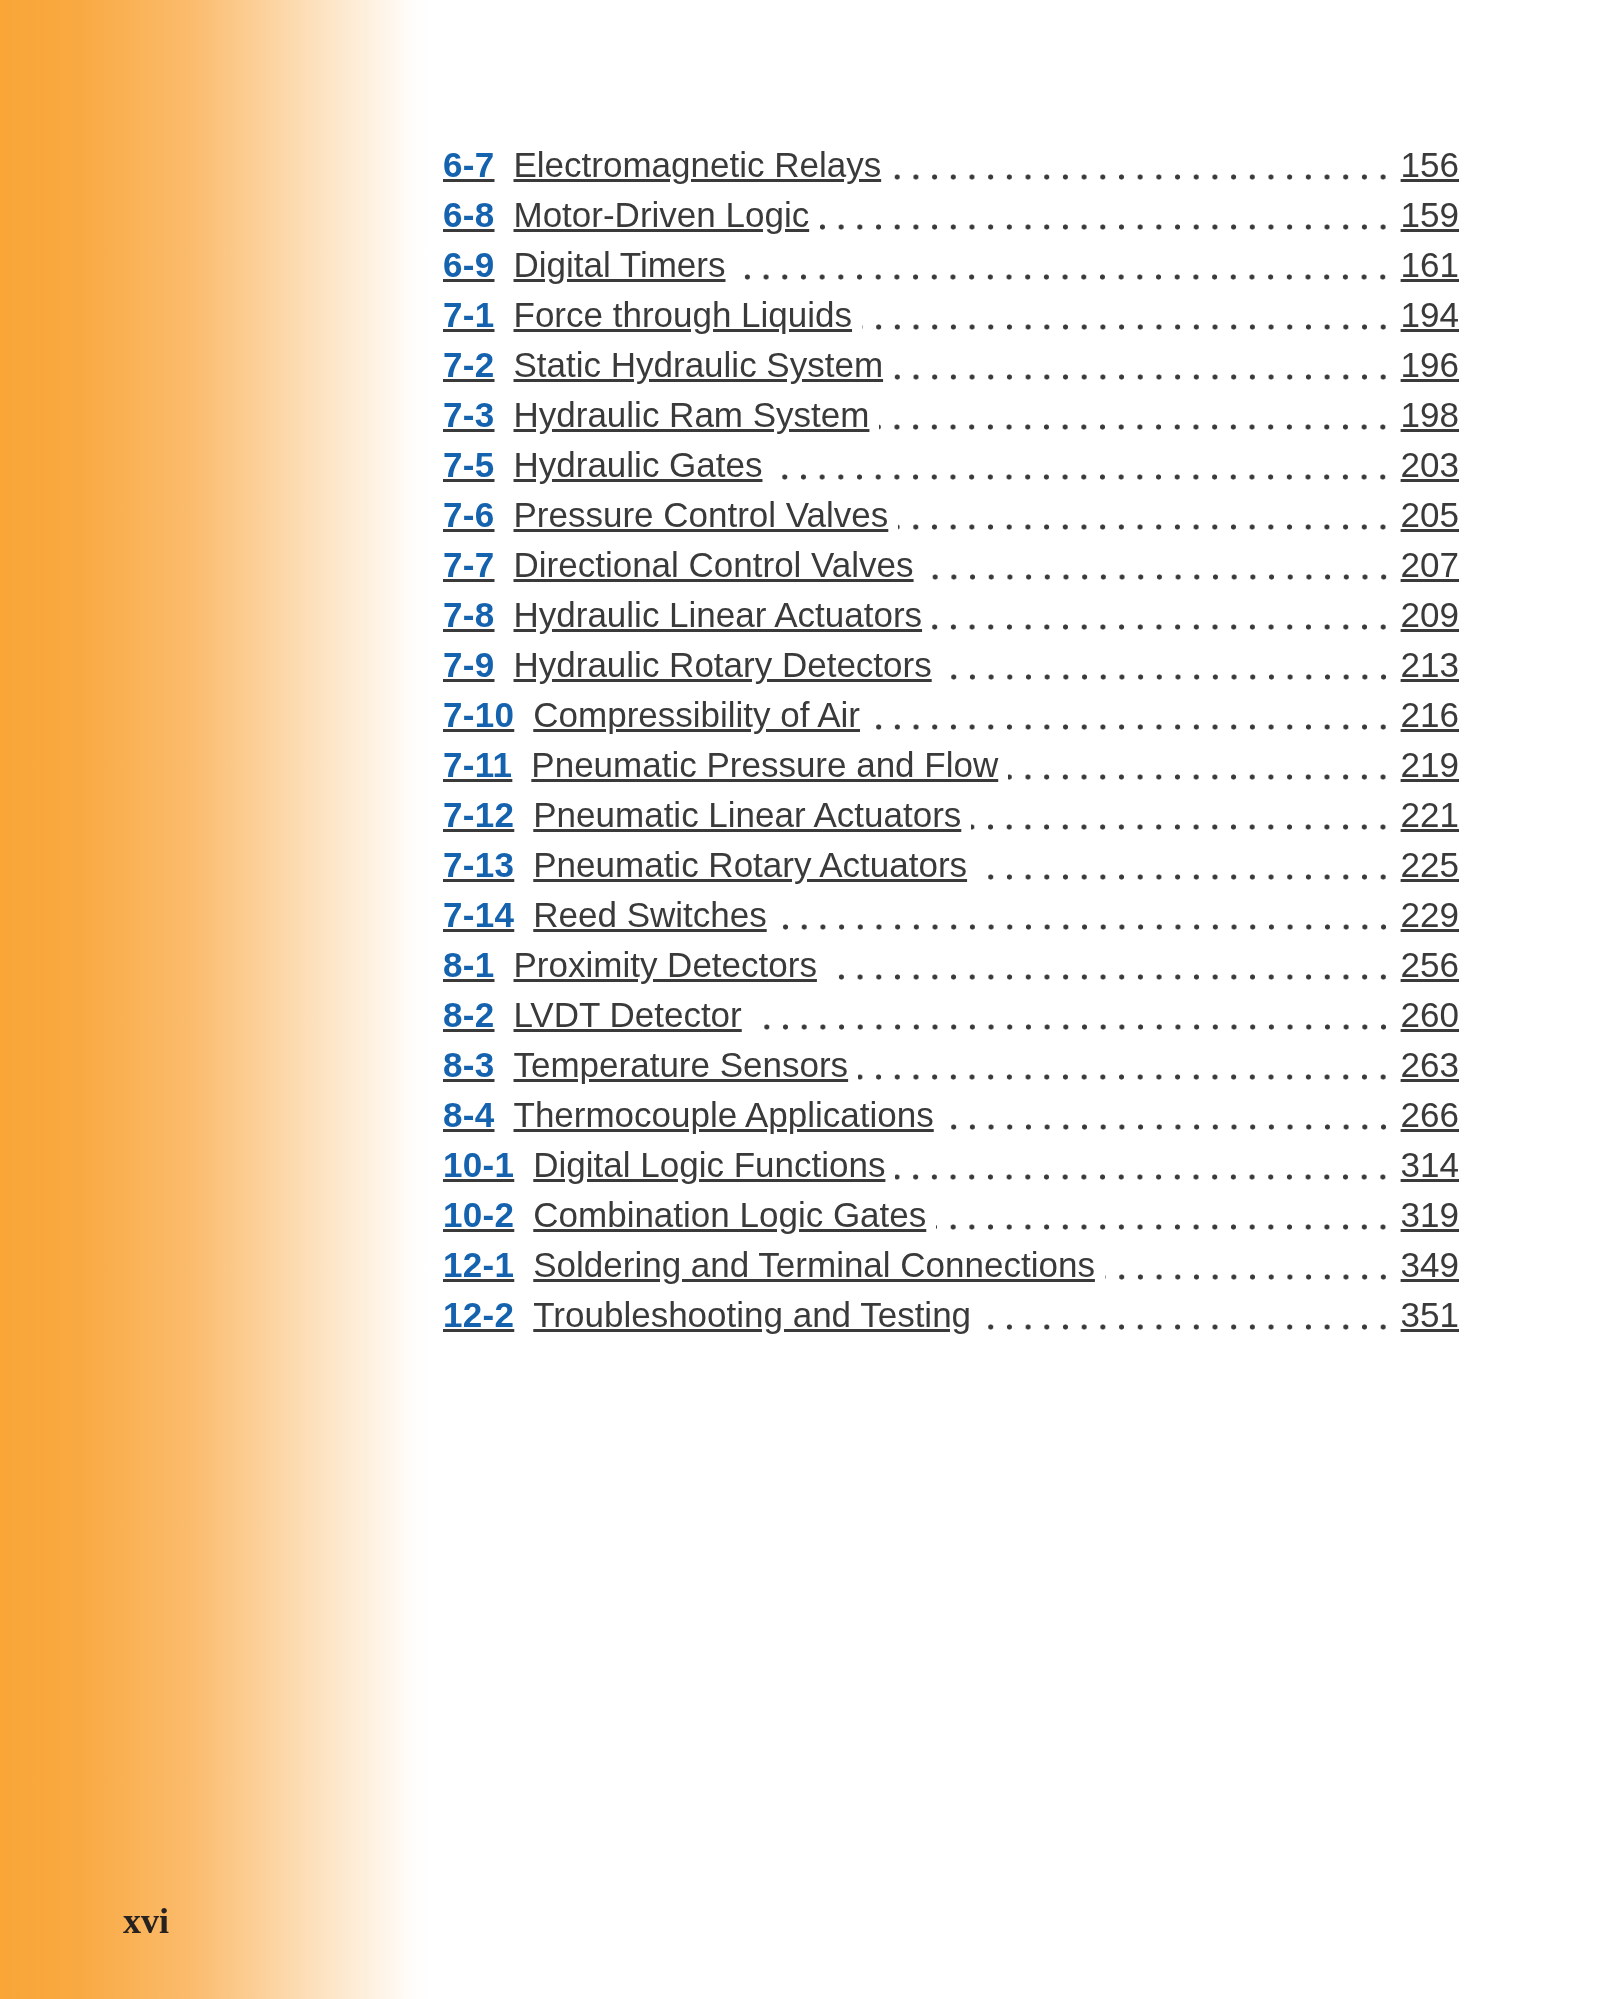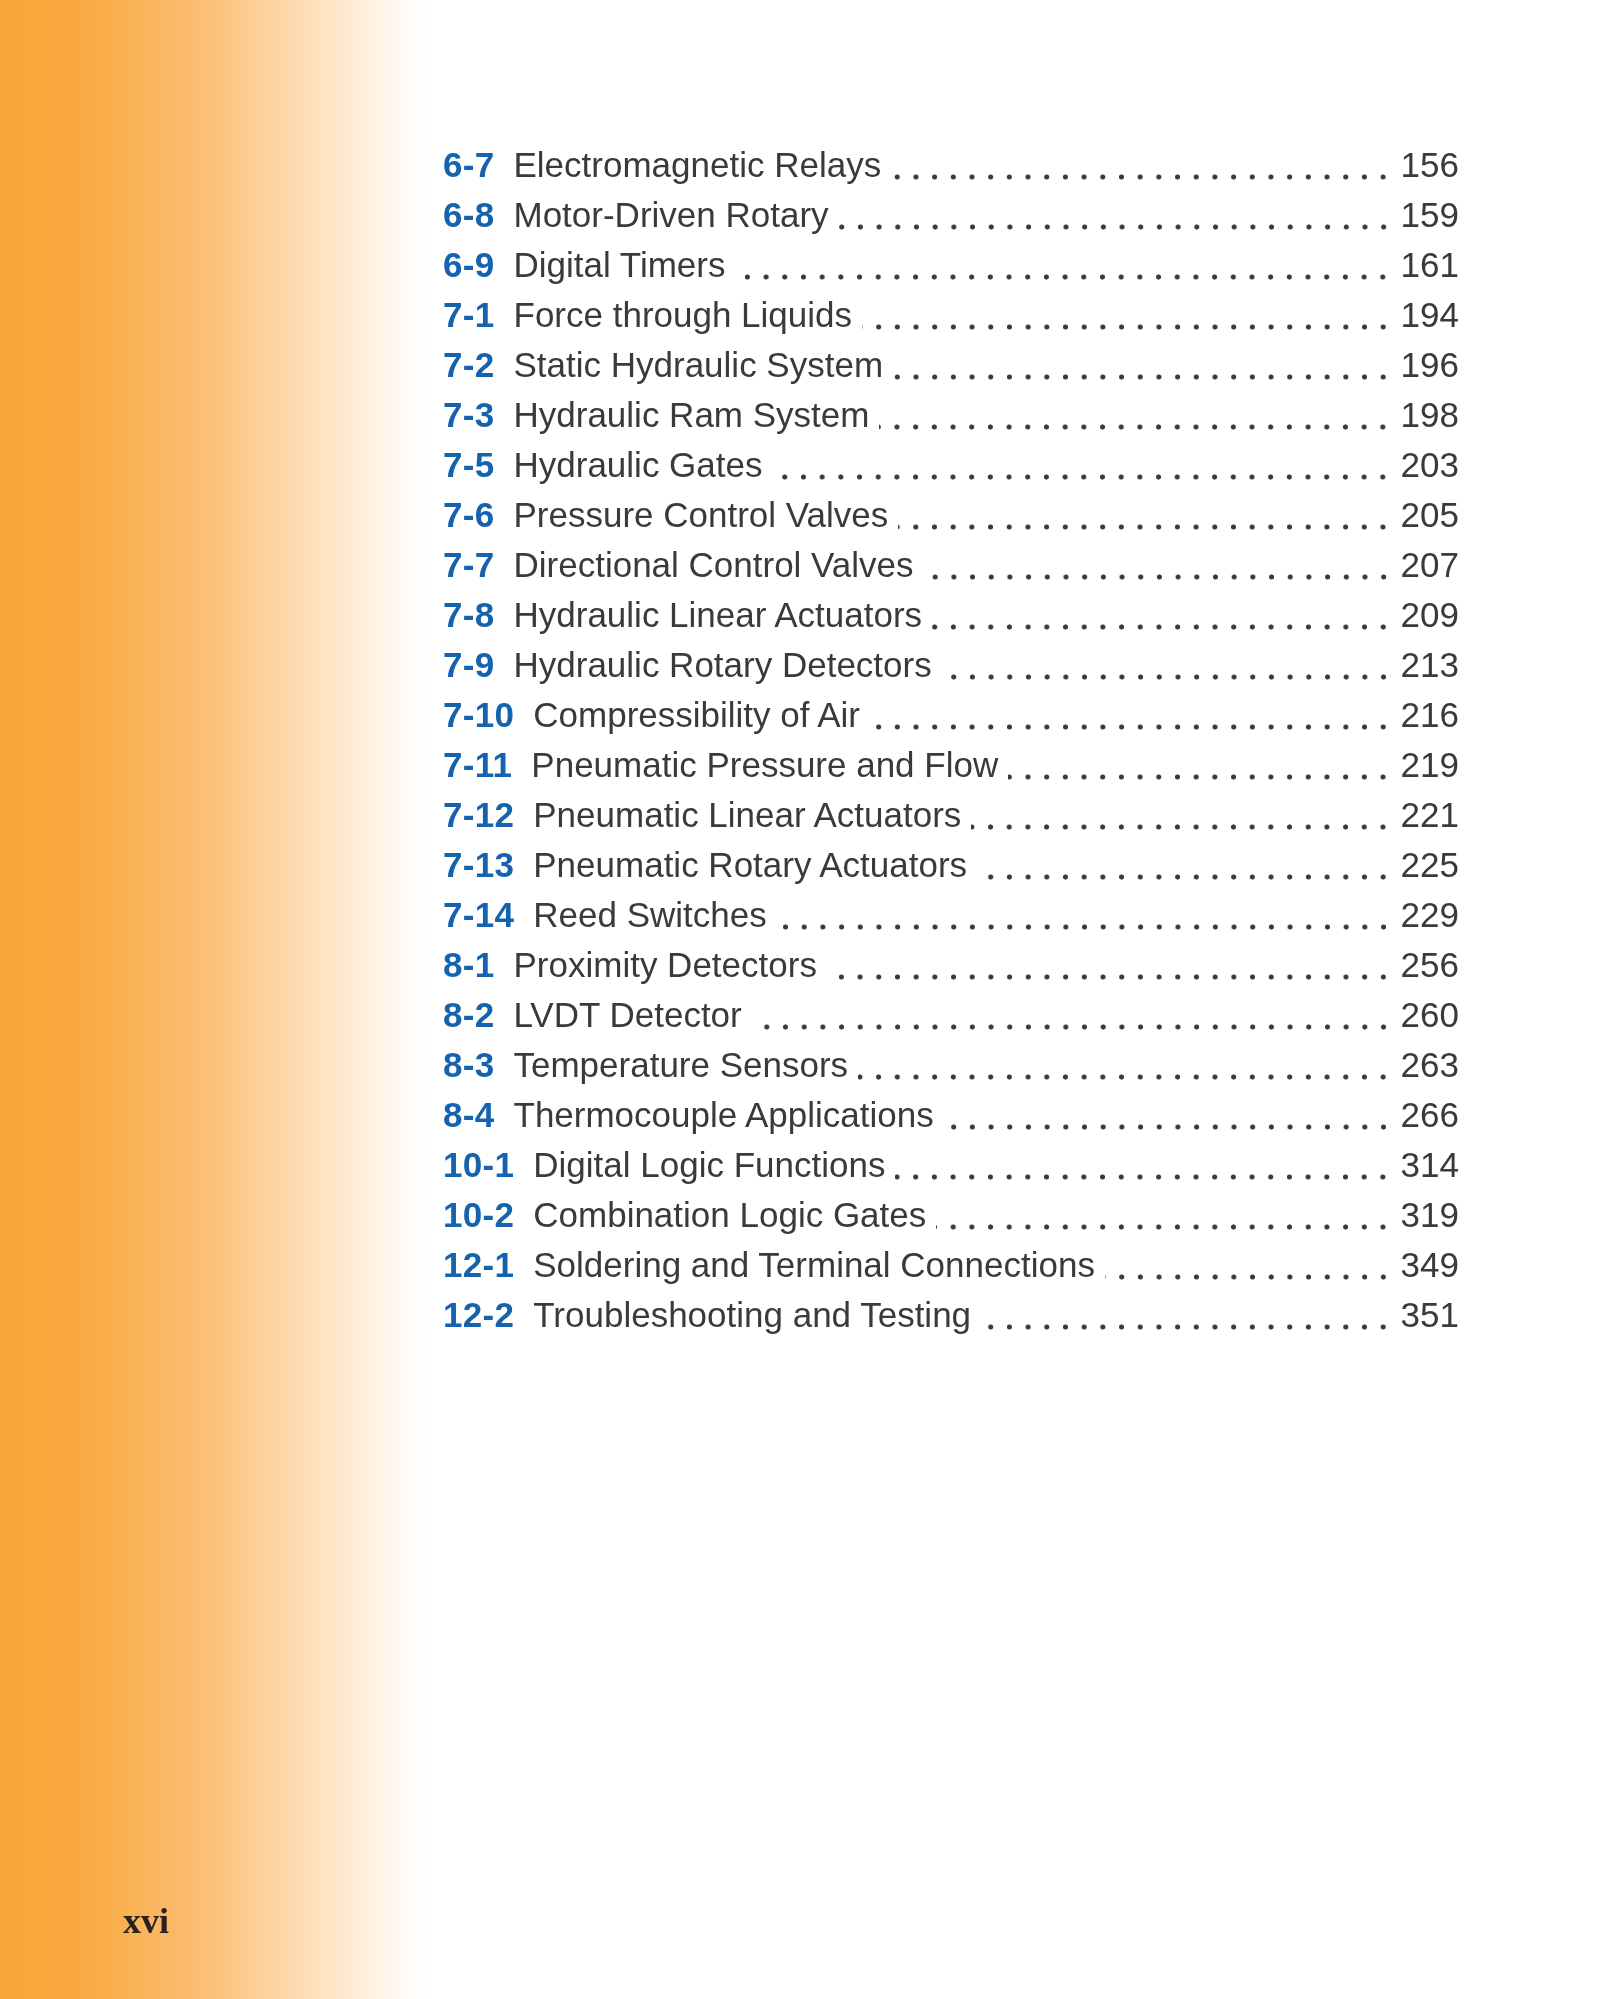--- a/index.html
+++ b/index.html
@@ -35,20 +35,21 @@
     width: 1016px;
     font-size: 35px;
     color: var(--text-color, #3a3a3a);
   }
   .toc-row {
     display: flex;
     align-items: baseline;
     height: 50px;
     line-height: 50px;
     white-space: nowrap;
+    text-decoration: underline;
   }
   .entry-number {
     color: var(--accent-blue, #1563af);
     font-weight: bold;
     margin-right: 11px;
     letter-spacing: 0.3px;
   }
   .entry-title {
     color: var(--text-color, #3a3a3a);
     margin-left: 8px;
@@ -83,21 +84,21 @@
 
 <div class="toc" id="toc-list">
     <div class="toc-row">
       <span class="entry-number">6-7</span>
       <span class="entry-title">Electromagnetic Relays</span>
       <span class="dot-leader"></span>
       <span class="entry-page">156</span>
     </div>
     <div class="toc-row">
       <span class="entry-number">6-8</span>
-      <span class="entry-title">Motor-Driven Rotary</span>
+      <span class="entry-title">Motor-Driven Logic</span>
       <span class="dot-leader"></span>
       <span class="entry-page">159</span>
     </div>
     <div class="toc-row">
       <span class="entry-number">6-9</span>
       <span class="entry-title">Digital Timers</span>
       <span class="dot-leader"></span>
       <span class="entry-page">161</span>
     </div>
     <div class="toc-row">

